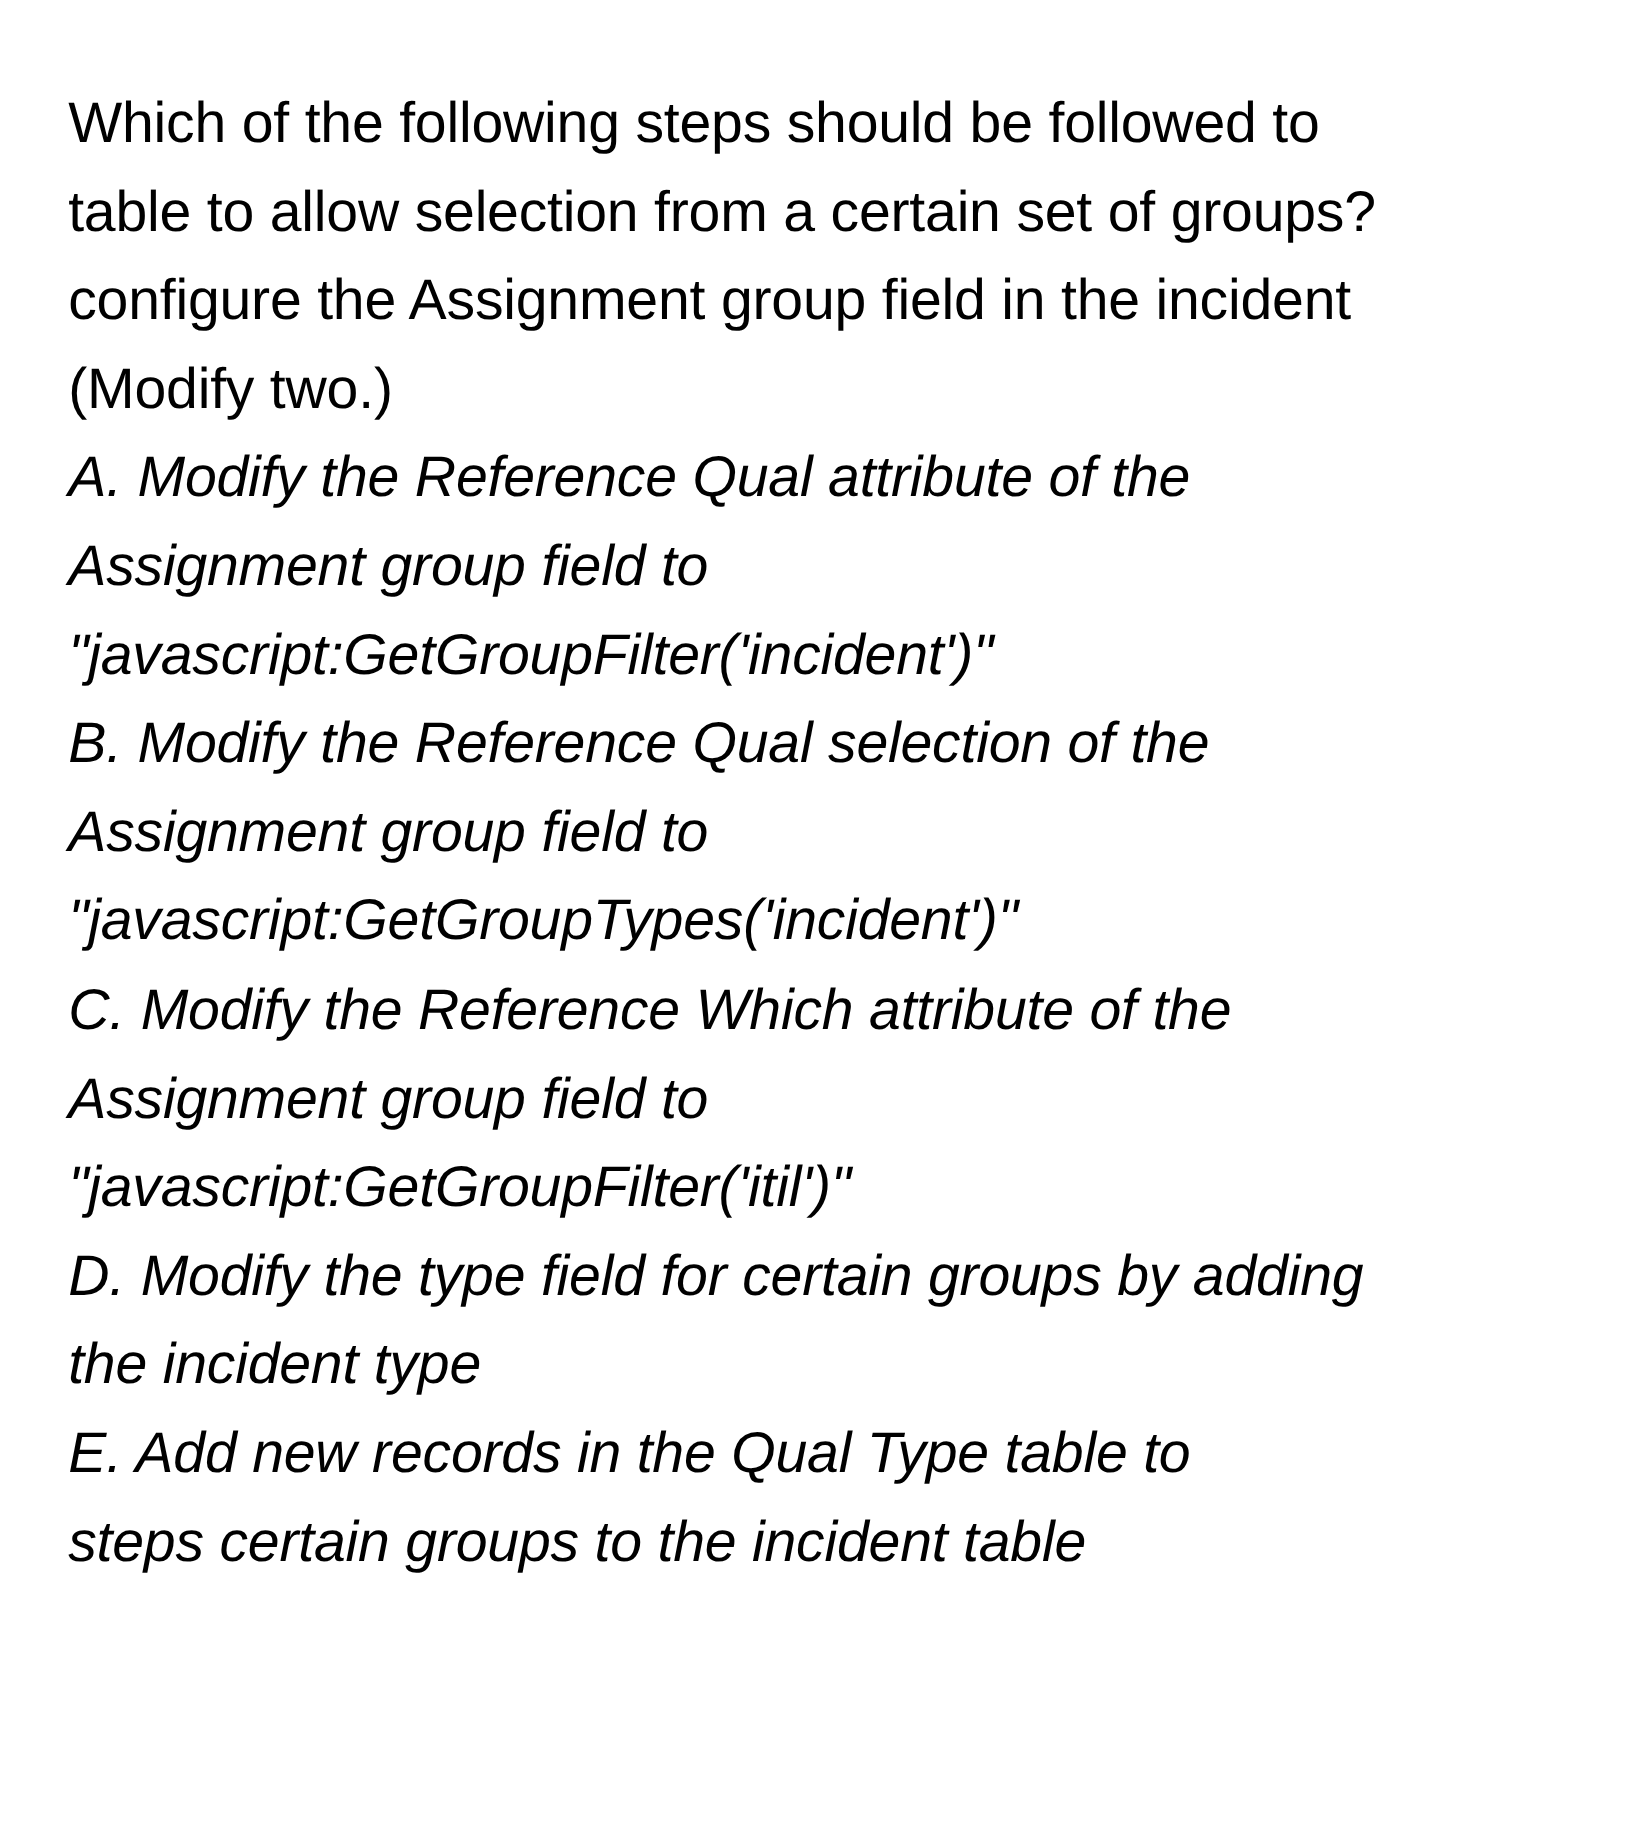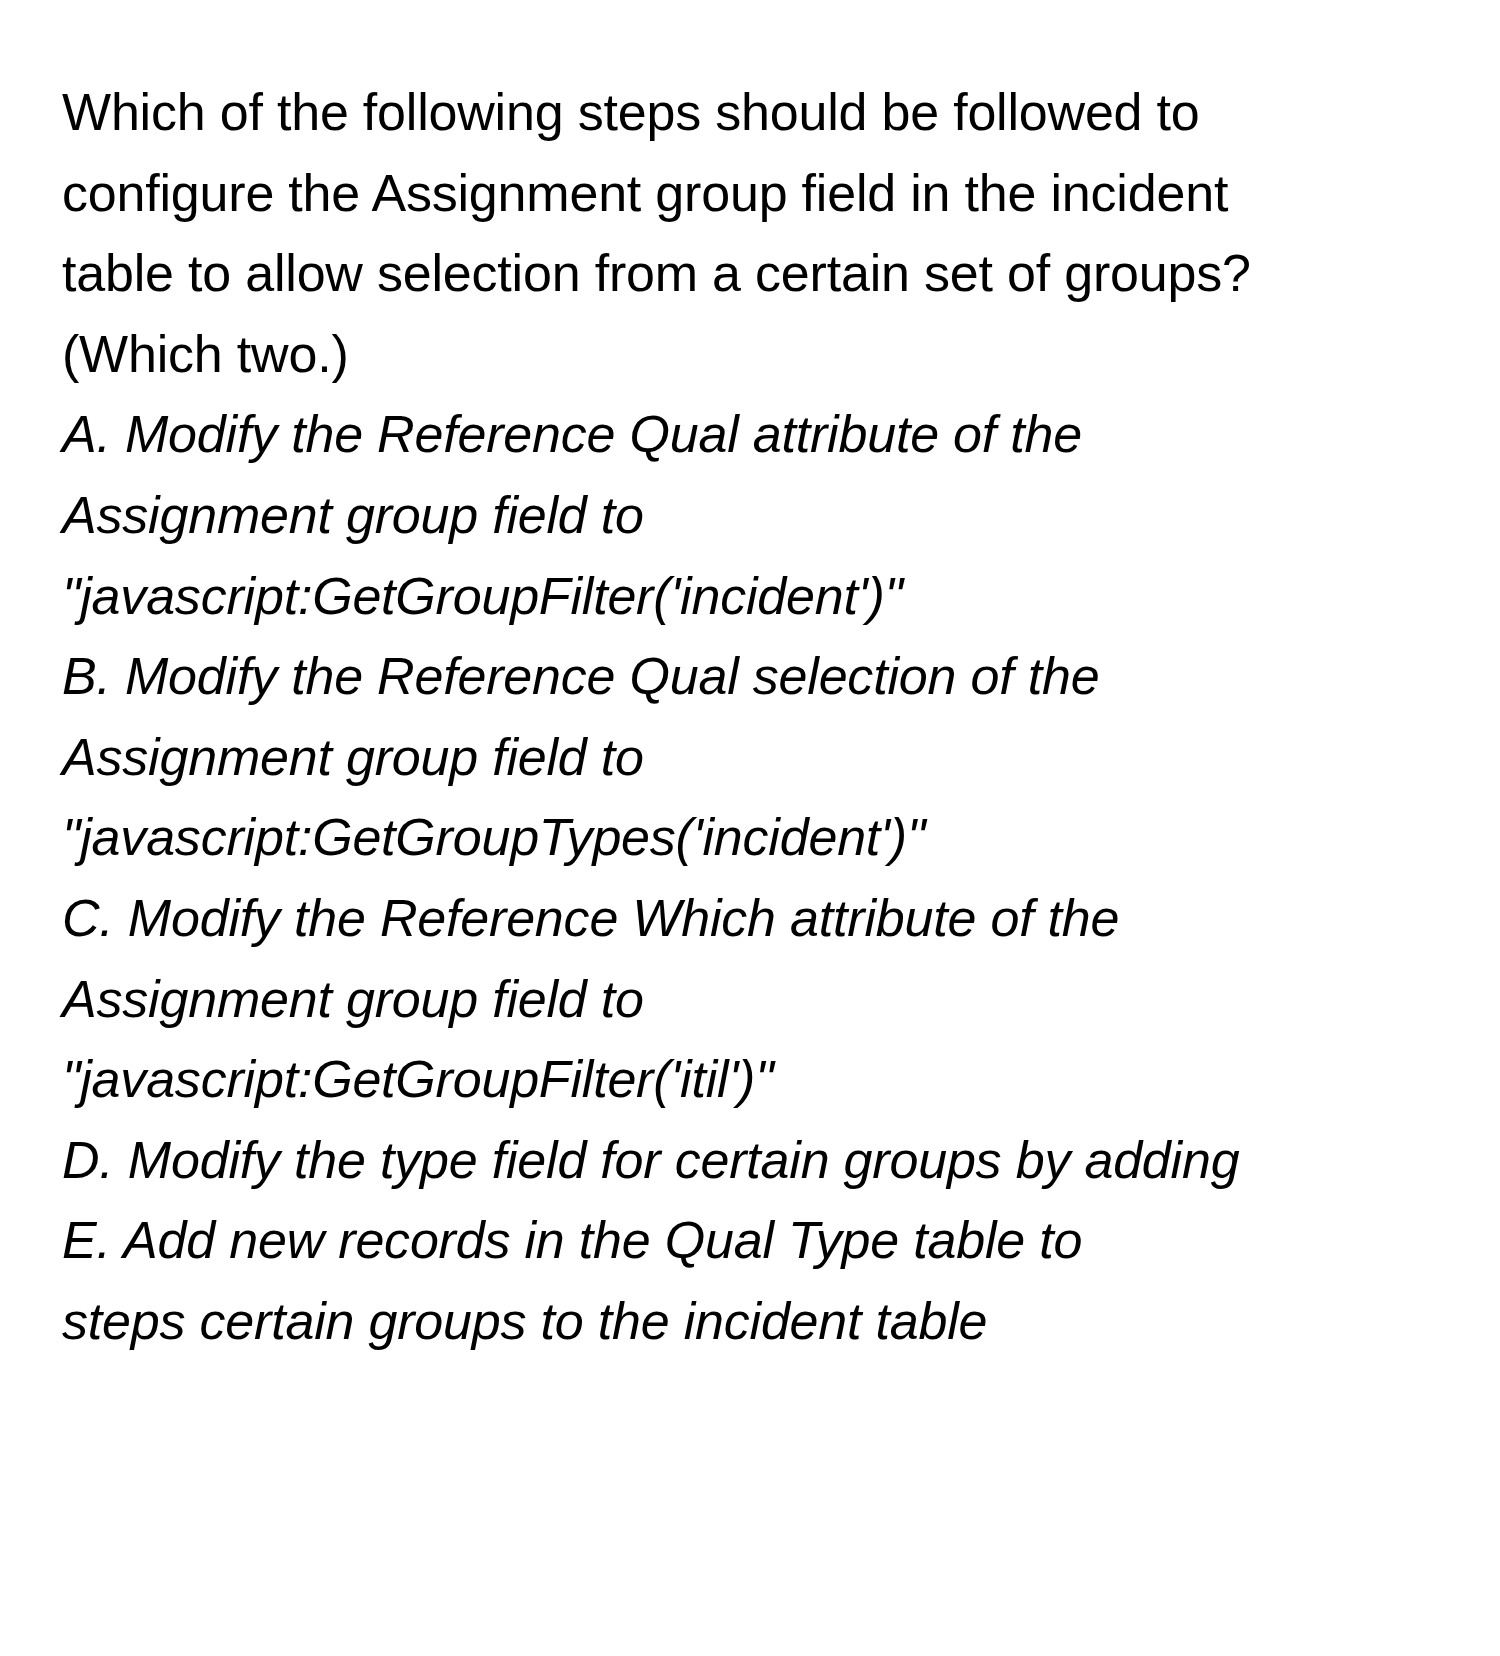--- a/index.html
+++ b/index.html
@@ -29,23 +29,23 @@
       margin-top: 0;
       font-style: italic;
     }
   </style>
 </head>
 <body>
 
 <div class="document">
   <div class="question-block">
     <div class="line">Which of the following steps should be followed to</div>
+    <div class="line">table to allow selection from a certain set of groups?</div>
     <div class="line">configure the Assignment group field in the incident</div>
-    <div class="line">table to allow selection from a certain set of groups?</div>
-    <div class="line">(Which two.)</div>
+    <div class="line">(Modify two.)</div>
   </div>
 
   <div class="option">
     <div class="line">A. Modify the Reference Qual attribute of the</div>
     <div class="line">Assignment group field to</div>
     <div class="line">"javascript:GetGroupFilter('incident')"</div>
   </div>
 
   <div class="option">
     <div class="line">B. Modify the Reference Qual selection of the</div>
@@ -54,19 +54,20 @@
   </div>
 
   <div class="option">
     <div class="line">C. Modify the Reference Which attribute of the</div>
     <div class="line">Assignment group field to</div>
     <div class="line">"javascript:GetGroupFilter('itil')"</div>
   </div>
 
   <div class="option">
     <div class="line">D. Modify the type field for certain groups by adding</div>
+    <div class="line">the incident type</div>
   </div>
 
   <div class="option">
     <div class="line">E. Add new records in the Qual Type table to</div>
     <div class="line">steps certain groups to the incident table</div>
   </div>
 </div>
 
 </body></html>

